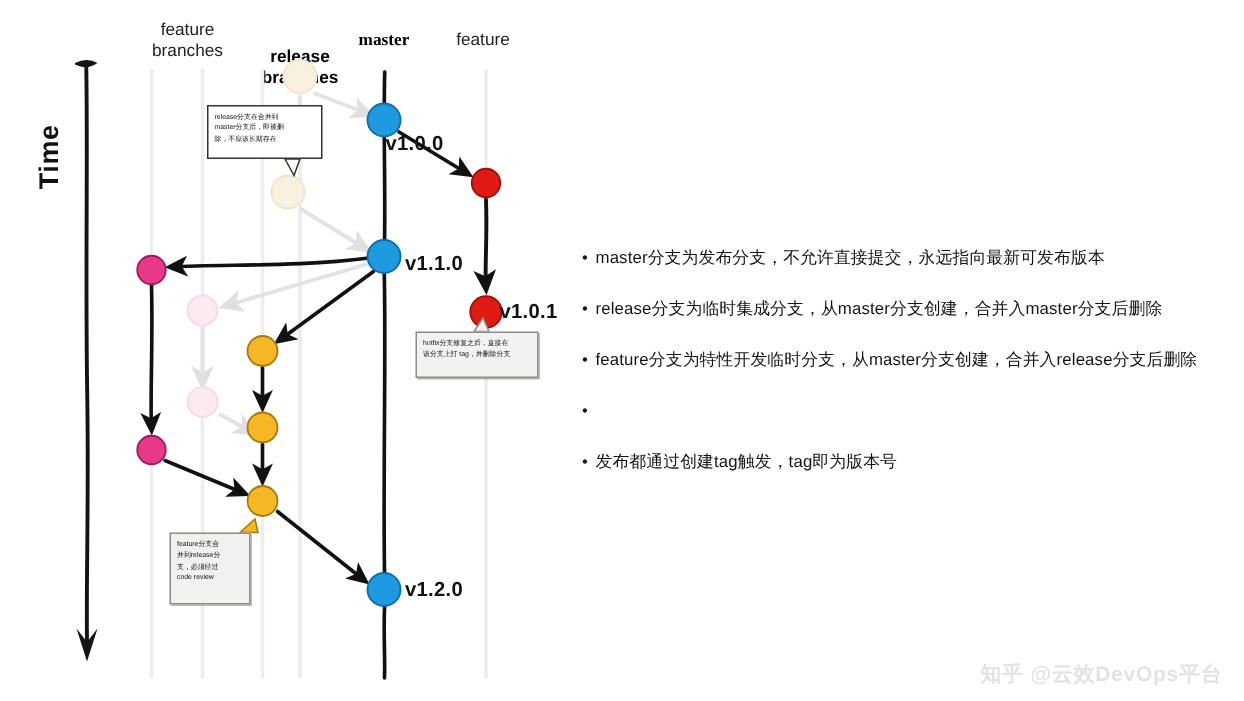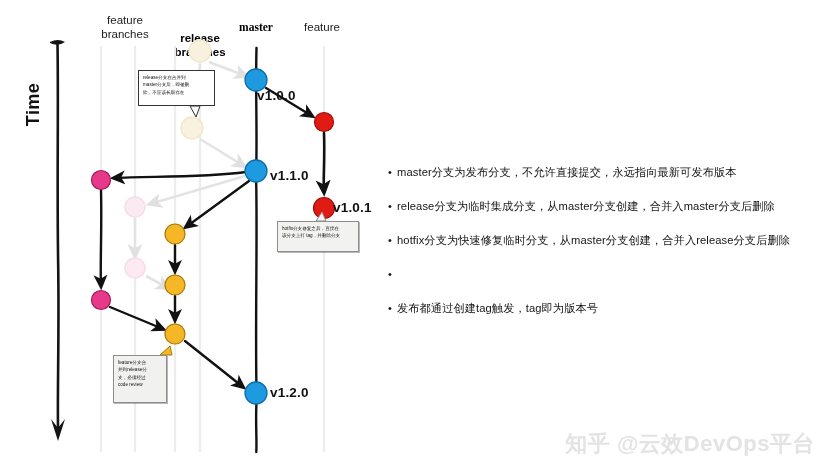--- a/index.html
+++ b/index.html
@@ -124,21 +124,21 @@
     line-height: 15px;
     color: #141414;
   }
   .note .txt { letter-spacing: .1px; }
 
   
   #watermark {
     position: absolute;
     right: 14px;
     bottom: 8px;
-    font-size: 22px;
+    font-size: 14px;
     font-weight: 700;
     color: #e3e3e3;
     letter-spacing: .5px;
     user-select: none;
   }
 </style>
 </head>
 <body>
 
 <div id="canvas">
@@ -280,21 +280,21 @@
     <div class="note">
       <span class="bullet">•</span>
       <span class="txt">master分支为发布分支，不允许直接提交，永远指向最新可发布版本</span>
     </div>
     <div class="note">
       <span class="bullet">•</span>
       <span class="txt">release分支为临时集成分支，从master分支创建，合并入master分支后删除</span>
     </div>
     <div class="note">
       <span class="bullet">•</span>
-      <span class="txt">hotfix分支为快速修复临时分支，从master分支创建，合并入release分支后删除</span>
+      <span class="txt">feature分支为特性开发临时分支，从master分支创建，合并入release分支后删除</span>
     </div>
     <div class="note">
       <span class="bullet">•</span>
     </div>
     <div class="note">
       <span class="bullet">•</span>
       <span class="txt">发布都通过创建tag触发，tag即为版本号</span>
     </div>
   </div>
 

